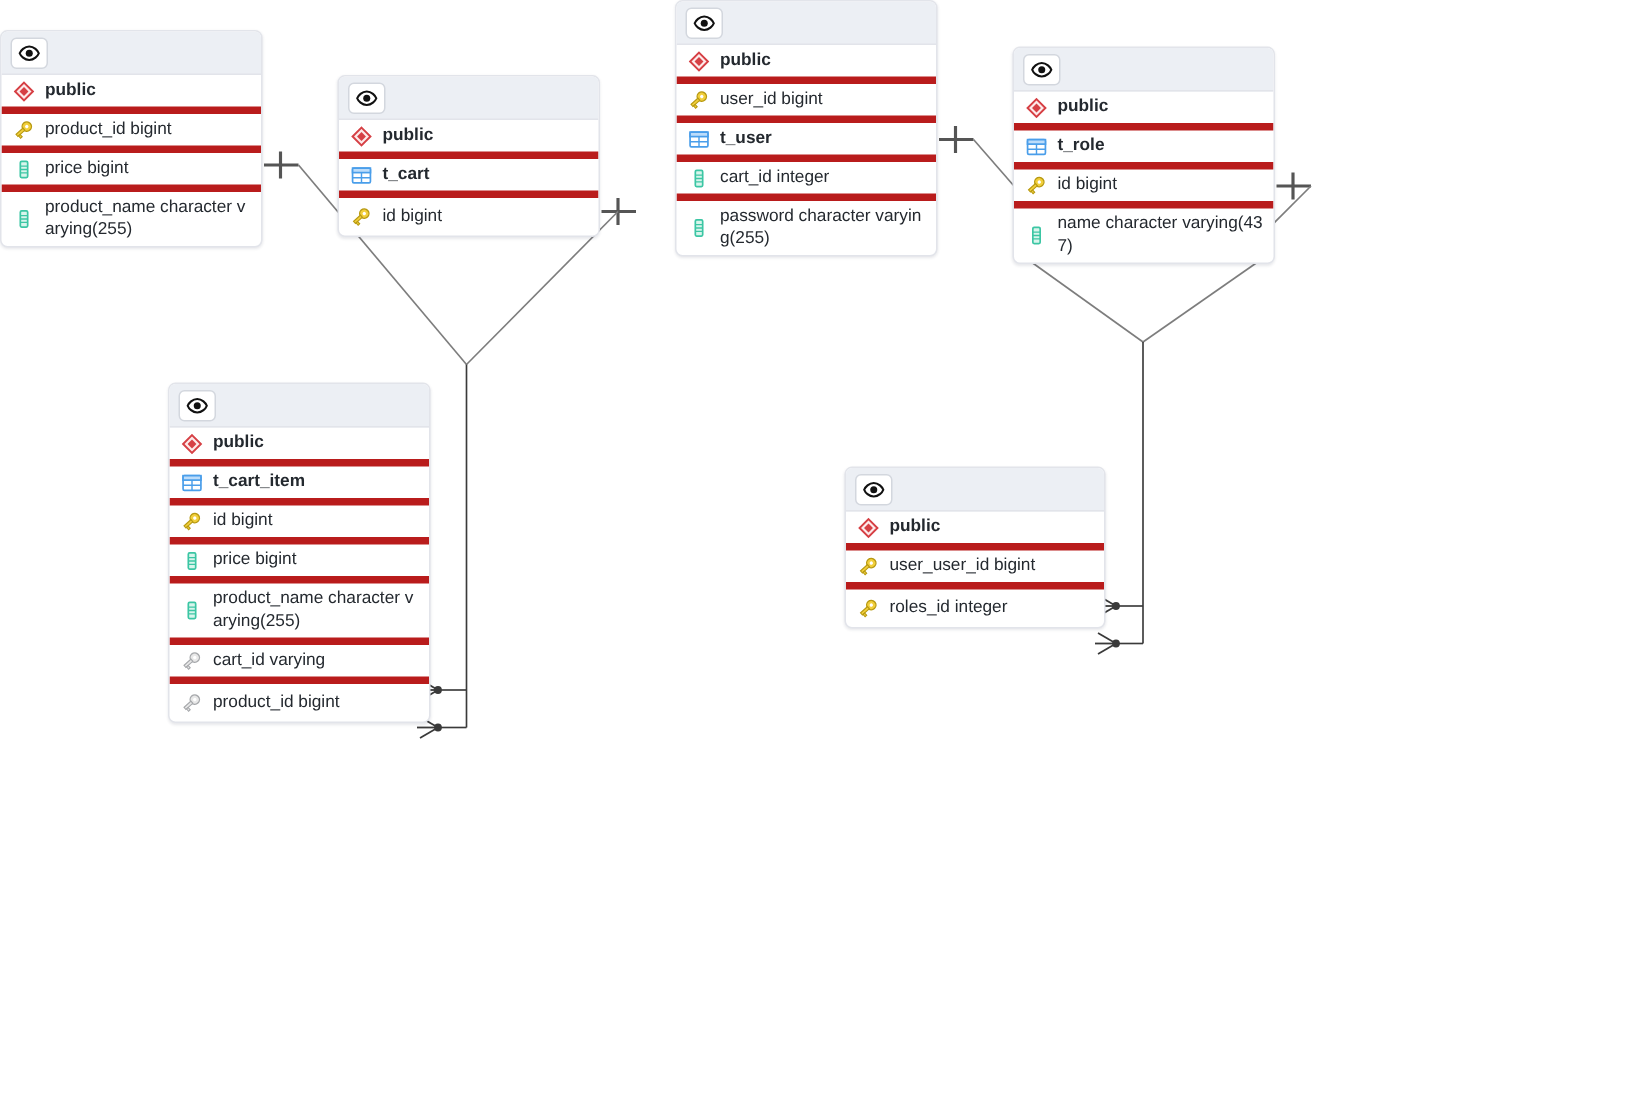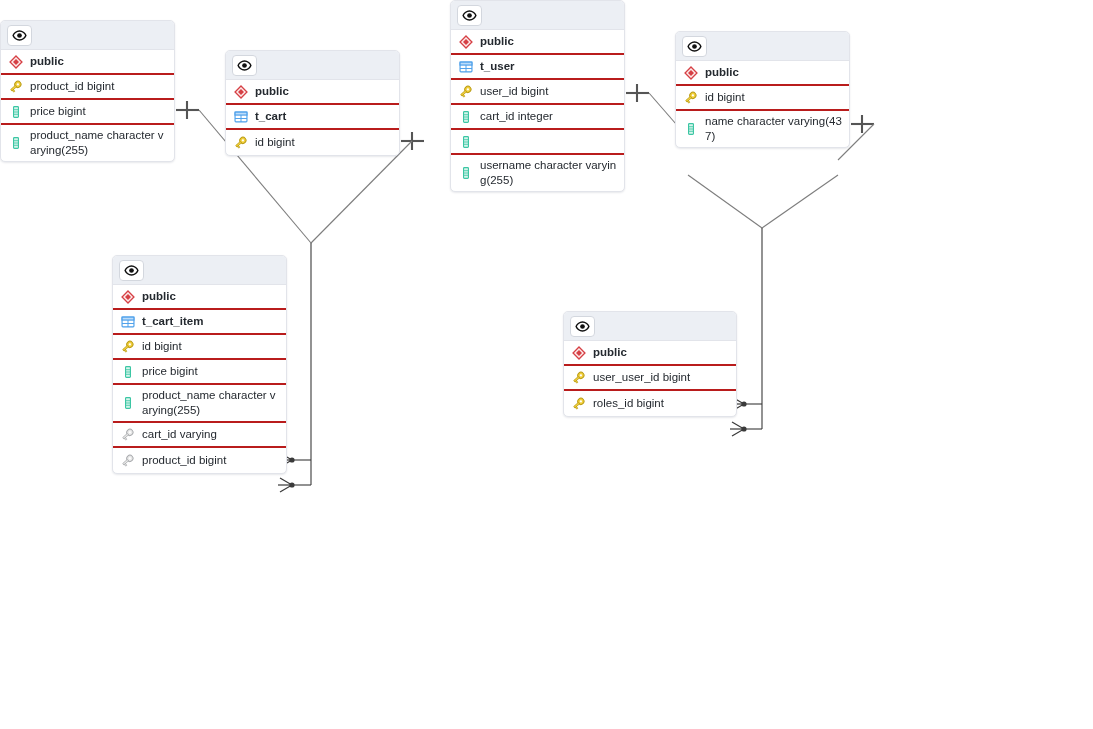--- a/index.html
+++ b/index.html
@@ -34,21 +34,21 @@
   .eye-btn{
     width:25px;height:21px;
     background:#ffffff;
     border:1px solid #d3d7de;
     border-radius:4px;
     display:flex;align-items:center;justify-content:center;
     box-sizing:border-box;
   }
   .row{
     min-height:25px;
-    border-bottom:2px solid #b91c1c;
+    border-bottom:5px solid #b91c1c;
     display:flex;align-items:center;
     padding:3px 6px 3px 7px;
     box-sizing:border-box;
     font-size:11.5px;
     color:#24292f;
     line-height:15px;
   }
   .row:last-child{border-bottom:none;}
   .row .ico{
     flex:0 0 auto;
@@ -256,68 +256,60 @@
         </div>
         <div class="row schema">
           <span class="ico">
             <svg width="14" height="14" viewBox="0 0 16 16">
               <path d="M8 1.2 14.8 8 8 14.8 1.2 8z" fill="#fdeaea" stroke="#d64045" stroke-width="1.5"></path>
               <path d="M8 4.6 11.4 8 8 11.4 4.6 8z" fill="#d64045"></path>
             </svg>
           </span>
           <span class="lbl">public</span>
         </div>
+        <div class="row col">
+          <span class="ico">
+            <svg width="15" height="15" viewBox="0 0 16 16">
+              <g transform="rotate(-42 8 8)">
+                <circle cx="11.4" cy="8" r="3.3" fill="#f2cf3b" stroke="#b89a12" stroke-width="1"></circle>
+                <circle cx="11.4" cy="8" r="1.2" fill="#ffffff"></circle>
+                <rect x="2.0" y="7.0" width="6.6" height="2.0" fill="#f2cf3b" stroke="#b89a12" stroke-width=".8"></rect>
+                <rect x="2.6" y="9.0" width="1.5" height="2.2" fill="#f2cf3b" stroke="#b89a12" stroke-width=".8"></rect>
+              </g>
+            </svg>
+          </span>
+          <span class="lbl">user_id bigint</span>
+        </div>
         <div class="row tname">
           <span class="ico">
             <svg width="14" height="14" viewBox="0 0 16 16">
               <rect x="1.2" y="2.4" width="13.6" height="11.2" rx="1" fill="#ffffff" stroke="#4a9eea" stroke-width="1.3"></rect>
               <rect x="1.2" y="2.4" width="13.6" height="3.4" fill="#bcdcfa" stroke="#4a9eea" stroke-width="1.3"></rect>
               <path d="M8 5.8V13.6M1.2 9.7H14.8" stroke="#4a9eea" stroke-width="1.1"></path>
             </svg>
           </span>
           <span class="lbl">t_user</span>
         </div>
         <div class="row col">
           <span class="ico">
-            <svg width="15" height="15" viewBox="0 0 16 16">
-              <g transform="rotate(-42 8 8)">
-                <circle cx="11.4" cy="8" r="3.3" fill="#f2cf3b" stroke="#b89a12" stroke-width="1"></circle>
-                <circle cx="11.4" cy="8" r="1.2" fill="#ffffff"></circle>
-                <rect x="2.0" y="7.0" width="6.6" height="2.0" fill="#f2cf3b" stroke="#b89a12" stroke-width=".8"></rect>
-                <rect x="2.6" y="9.0" width="1.5" height="2.2" fill="#f2cf3b" stroke="#b89a12" stroke-width=".8"></rect>
-              </g>
-            </svg>
-          </span>
-          <span class="lbl">user_id bigint</span>
-        </div>
-        <div class="row col">
-          <span class="ico">
             <svg width="14" height="14" viewBox="0 0 16 16">
               <rect x="5.2" y="1.8" width="5.6" height="12.4" rx="1" fill="#d8f5ec" stroke="#3cc6a4" stroke-width="1.3"></rect>
               <path d="M5.2 5.4H10.8M5.2 8H10.8M5.2 10.6H10.8" stroke="#3cc6a4" stroke-width="1"></path>
             </svg>
           </span>
           <span class="lbl">cart_id integer</span>
         </div>
         <div class="row col">
           <span class="ico">
             <svg width="14" height="14" viewBox="0 0 16 16">
               <rect x="5.2" y="1.8" width="5.6" height="12.4" rx="1" fill="#d8f5ec" stroke="#3cc6a4" stroke-width="1.3"></rect>
               <path d="M5.2 5.4H10.8M5.2 8H10.8M5.2 10.6H10.8" stroke="#3cc6a4" stroke-width="1"></path>
             </svg>
           </span>
-        </div>
-        <div class="row col">
-          <span class="ico">
-            <svg width="14" height="14" viewBox="0 0 16 16">
-              <rect x="5.2" y="1.8" width="5.6" height="12.4" rx="1" fill="#d8f5ec" stroke="#3cc6a4" stroke-width="1.3"></rect>
-              <path d="M5.2 5.4H10.8M5.2 8H10.8M5.2 10.6H10.8" stroke="#3cc6a4" stroke-width="1"></path>
-            </svg>
-          </span>
-          <span class="lbl">username character varying(255)</span>
+          <span class="lbl">password character varying(255)</span>
         </div>
       </div>
       <div class="table-box" style="left: 675px; top: 31px; width: 175px;">
         <div class="tbl-header">
           <div class="eye-btn">
             <span class="ico">
               <svg width="15" height="15" viewBox="0 0 16 16">
                 <path d="M8 3.2C4.6 3.2 1.9 6 1.2 8c.7 2 3.4 4.8 6.8 4.8S14.1 10 14.8 8C14.1 6 11.4 3.2 8 3.2z" fill="none" stroke="#111" stroke-width="1.5"></path>
                 <circle cx="8" cy="8" r="2.5" fill="#111"></circle>
               </svg>
@@ -326,20 +318,30 @@
         </div>
         <div class="row schema">
           <span class="ico">
             <svg width="14" height="14" viewBox="0 0 16 16">
               <path d="M8 1.2 14.8 8 8 14.8 1.2 8z" fill="#fdeaea" stroke="#d64045" stroke-width="1.5"></path>
               <path d="M8 4.6 11.4 8 8 11.4 4.6 8z" fill="#d64045"></path>
             </svg>
           </span>
           <span class="lbl">public</span>
         </div>
+        <div class="row tname">
+          <span class="ico">
+            <svg width="14" height="14" viewBox="0 0 16 16">
+              <rect x="1.2" y="2.4" width="13.6" height="11.2" rx="1" fill="#ffffff" stroke="#4a9eea" stroke-width="1.3"></rect>
+              <rect x="1.2" y="2.4" width="13.6" height="3.4" fill="#bcdcfa" stroke="#4a9eea" stroke-width="1.3"></rect>
+              <path d="M8 5.8V13.6M1.2 9.7H14.8" stroke="#4a9eea" stroke-width="1.1"></path>
+            </svg>
+          </span>
+          <span class="lbl">t_role</span>
+        </div>
         <div class="row col">
           <span class="ico">
             <svg width="15" height="15" viewBox="0 0 16 16">
               <g transform="rotate(-42 8 8)">
                 <circle cx="11.4" cy="8" r="3.3" fill="#f2cf3b" stroke="#b89a12" stroke-width="1"></circle>
                 <circle cx="11.4" cy="8" r="1.2" fill="#ffffff"></circle>
                 <rect x="2.0" y="7.0" width="6.6" height="2.0" fill="#f2cf3b" stroke="#b89a12" stroke-width=".8"></rect>
                 <rect x="2.6" y="9.0" width="1.5" height="2.2" fill="#f2cf3b" stroke="#b89a12" stroke-width=".8"></rect>
               </g>
             </svg>
@@ -481,18 +483,18 @@
           <span class="ico">
             <svg width="15" height="15" viewBox="0 0 16 16">
               <g transform="rotate(-42 8 8)">
                 <circle cx="11.4" cy="8" r="3.3" fill="#f2cf3b" stroke="#b89a12" stroke-width="1"></circle>
                 <circle cx="11.4" cy="8" r="1.2" fill="#ffffff"></circle>
                 <rect x="2.0" y="7.0" width="6.6" height="2.0" fill="#f2cf3b" stroke="#b89a12" stroke-width=".8"></rect>
                 <rect x="2.6" y="9.0" width="1.5" height="2.2" fill="#f2cf3b" stroke="#b89a12" stroke-width=".8"></rect>
               </g>
             </svg>
           </span>
-          <span class="lbl">roles_id bigint</span>
+          <span class="lbl">roles_id integer</span>
         </div>
       </div>
     </div>
 
 </div>
 
 </body></html>

